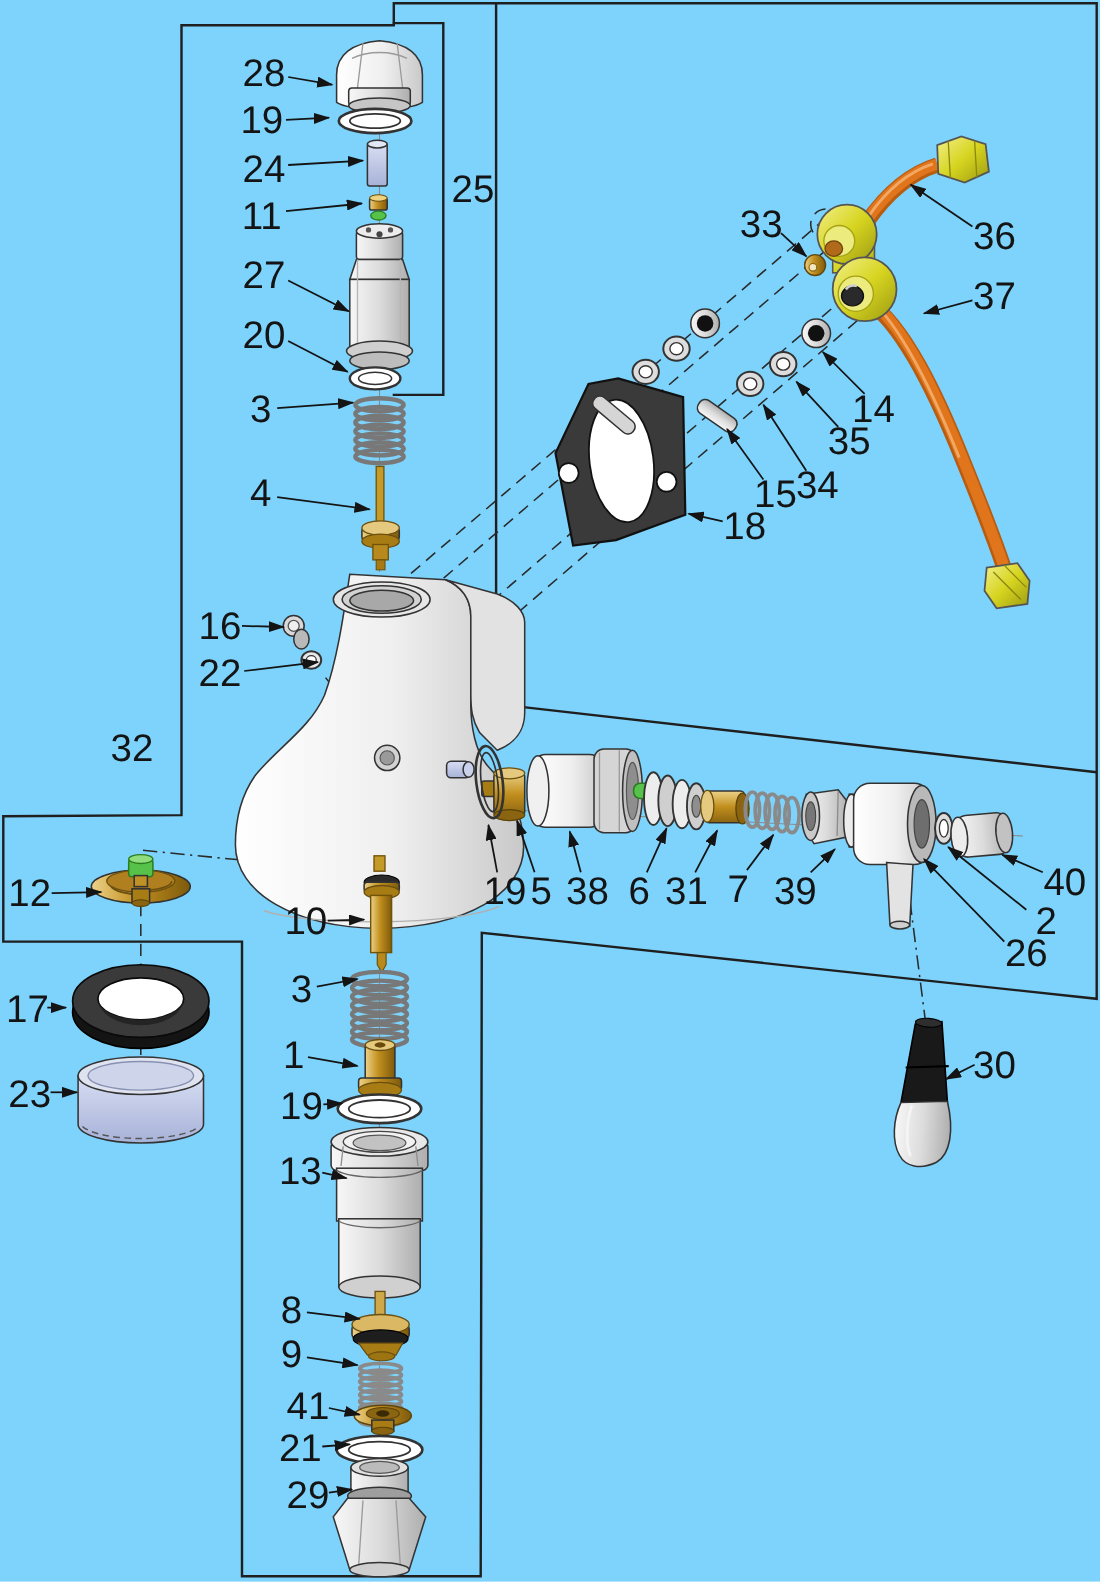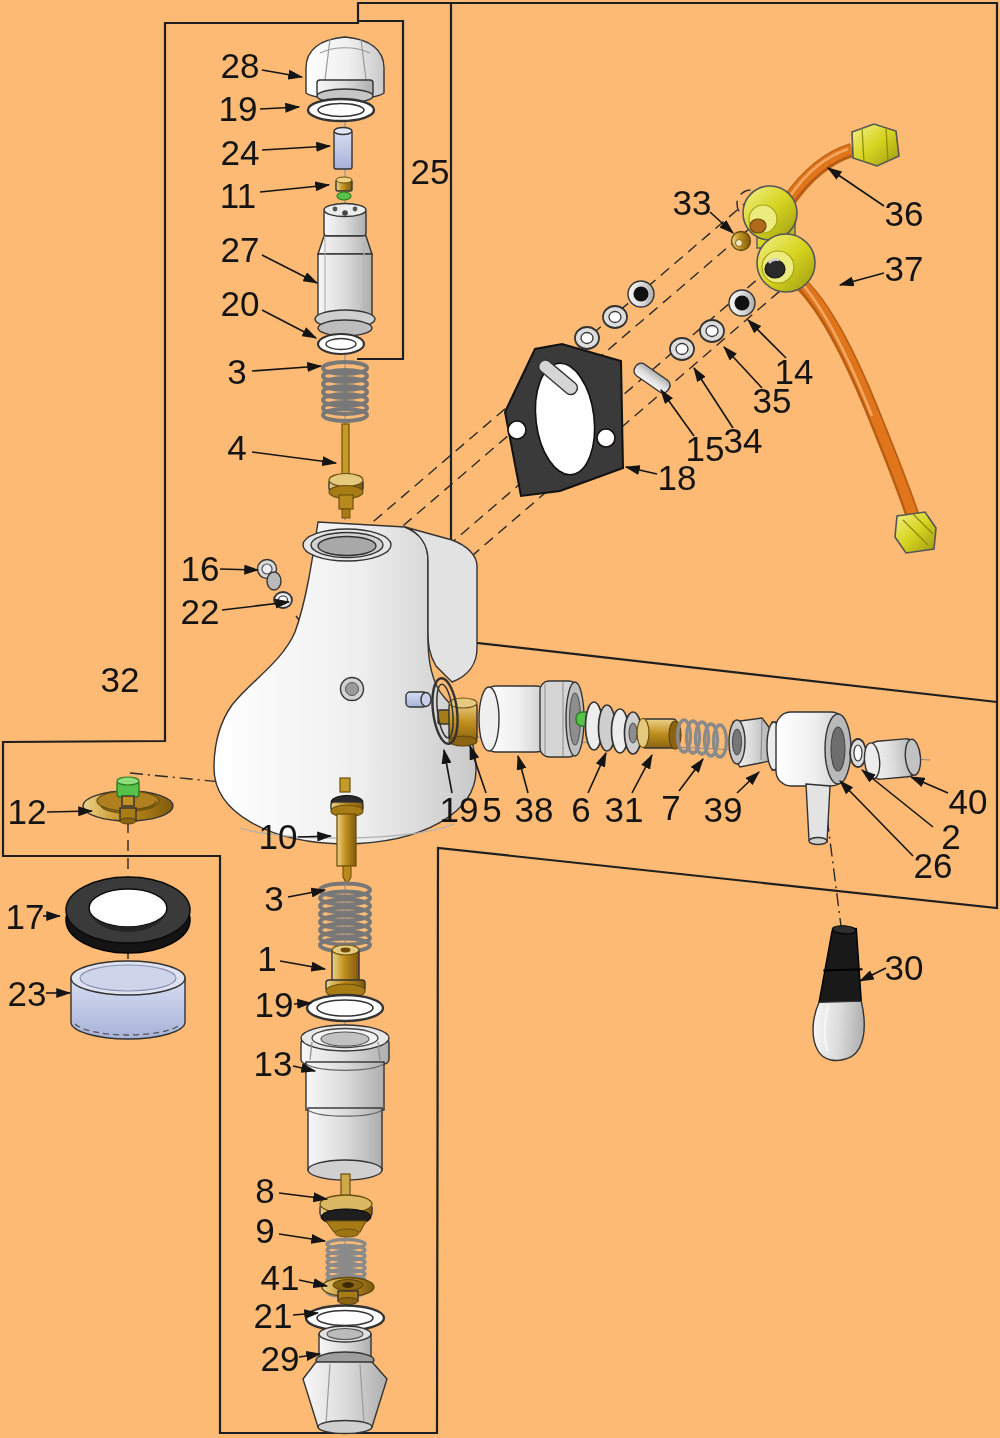--- a/index.html
+++ b/index.html
@@ -1,16 +1,16 @@
 <!DOCTYPE html>
 <html><head>
 <meta charset="utf-8">
 <style>
   html,body{margin:0;padding:0;background:#ffffff;}
-  .stage{position:relative;width:1000px;height:1438px;background:#fdba74;overflow:hidden;text-decoration:underline;}
+  .stage{position:relative;width:1000px;height:1438px;background:#7dd3fc;overflow:hidden;text-decoration:underline;}
   svg{position:absolute;left:0;top:0;}
   svg text{font-family:"Liberation Sans","DejaVu Sans",sans-serif;font-size:35px;fill:#141414;}
   .border{fill:none;stroke:#1f1f1f;stroke-width:2.2;}
   .leader{stroke:#141414;stroke-width:1.6;}
   .axis{stroke:#8a8a8a;stroke-width:1;}
   .dash{stroke:#2a2a2a;stroke-width:1.4;stroke-dasharray:11 7;fill:none;}
   .dashdot{stroke:#2a2a2a;stroke-width:1.4;stroke-dasharray:13 5 2 5;fill:none;}
   .p{stroke:#333;stroke-width:1.4;}
   .coil{fill:none;stroke:#787878;stroke-width:4;}
   .coil2{fill:none;stroke:#8a8a8a;stroke-width:3.4;}

